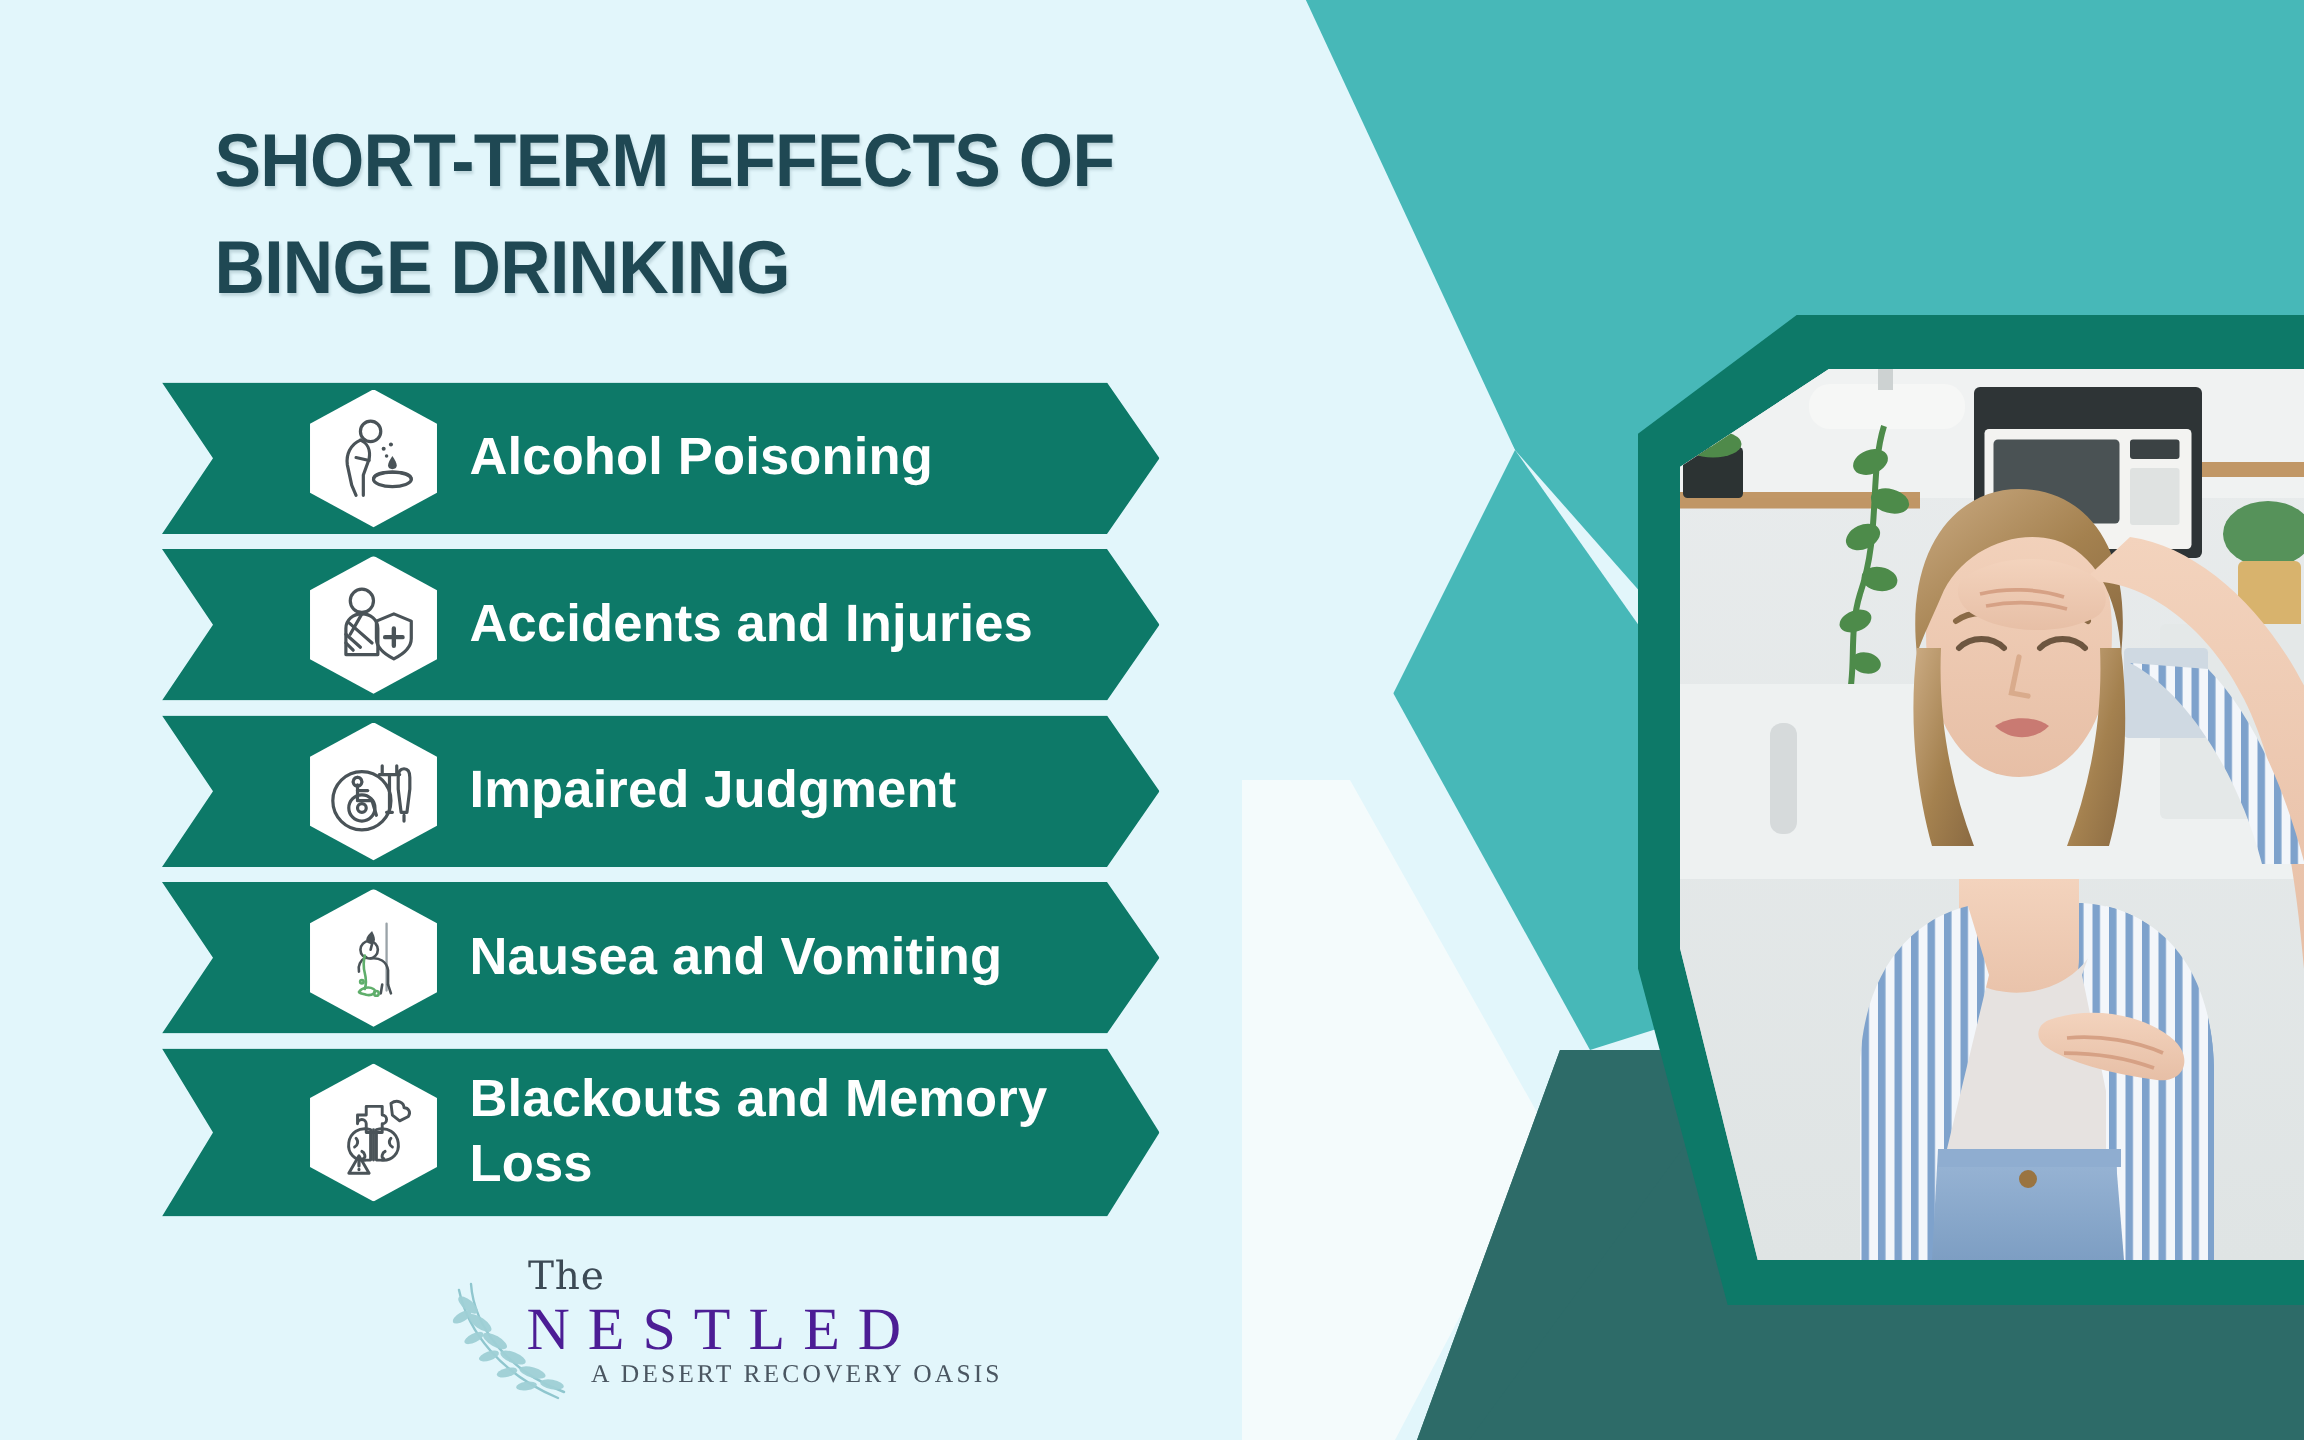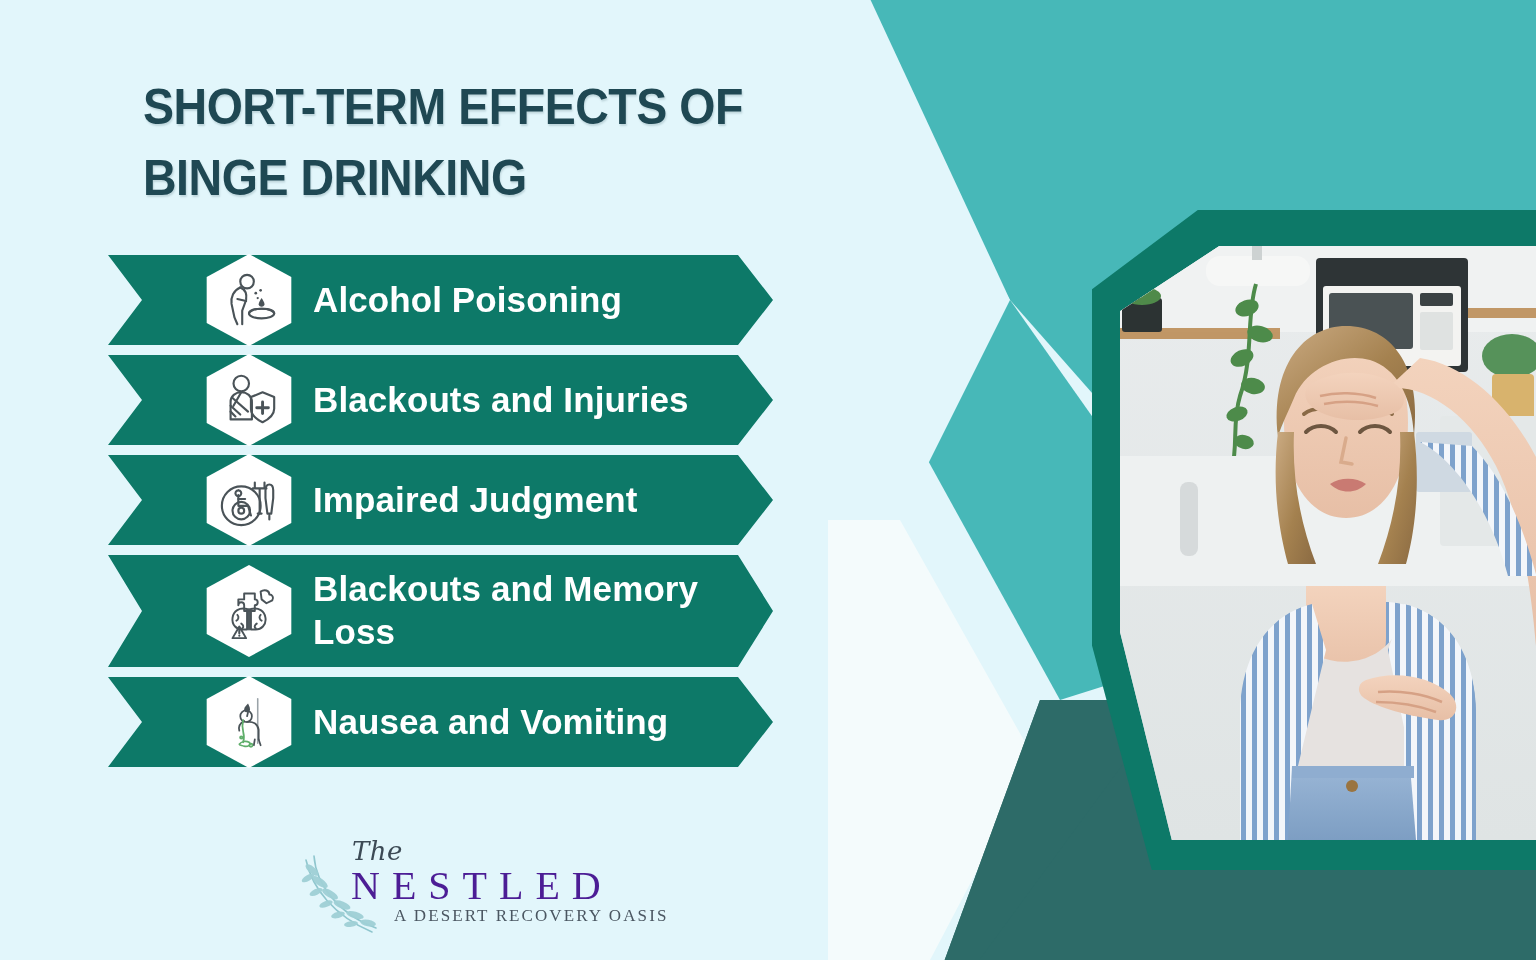--- a/index.html
+++ b/index.html
@@ -53,21 +53,21 @@
     position: absolute;
     left: 108px;
     top: 255px;
     width: 665px;
   }
   .bar-row {
     position: relative;
     width: 665px;
     margin-bottom: 10px;
   }
-  .bar-row.h1 { height: 90px; }
+  .bar-row.h1 { height: 101px; }
   .bar-row.h2 { height: 112px; }
 
   .bar-shape {
     position: absolute;
     inset: 0;
     background: #0d7968;
     -webkit-clip-path: polygon(0 0, 630px 0, 665px 50%, 630px 100%, 0 100%, 34px 50%);
     clip-path: polygon(0 0, 630px 0, 665px 50%, 630px 100%, 0 100%, 34px 50%);
   }
 
@@ -116,21 +116,20 @@
     left: 296px;
     top: 836px;
     width: 280px;
     height: 104px;
   }
   .logo-the {
     position: absolute;
     left: 56px;
     top: 0px;
     font-family: "DejaVu Serif", serif;
-    font-style: italic;
     font-size: 26px;
     color: #3c4a55;
     letter-spacing: 0.5px;
   }
   .logo-name {
     position: absolute;
     left: 55px;
     top: 26px;
     font-family: "Liberation Serif", serif;
     font-size: 40px;
@@ -237,21 +236,21 @@
             <circle cx="24" cy="15" r="8"></circle>
             <path d="M13 52 L13 34 C13 28 18 24 24 24 C30 24 35 28 35 34 L35 52 Z"></path>
             <path d="M15 30 L31 44"></path>
             <path d="M13 38 L23 47"></path>
             <path d="M13 44 L18 49"></path>
             <path d="M24 24 L16 38"></path>
             <path d="M46 24 L58 29 L58 41 C58 48 52 52 46 55 C40 52 34 48 34 41 L34 29 Z"></path>
             <path d="M46 34 L46 46 M40 40 L52 40" stroke-width="3"></path>
           </svg>
         </div>
-        <div class="bar-label">Blackouts and Injuries</div>
+        <div class="bar-label">Accidents and Injuries</div>
       </div>
     </div>
 
     <div class="bar-row h1">
       <div class="bar-shape"></div>
       <div class="bar-content">
         <div class="badge">
           <div class="hexbg"></div>
           <svg width="62" height="62" viewBox="0 0 64 64" fill="none" stroke="#4a5358" stroke-width="2.2" stroke-linecap="round" stroke-linejoin="round">
             <circle cx="24" cy="38" r="20"></circle>
@@ -259,41 +258,20 @@
             <circle cx="24" cy="43" r="3"></circle>
             <path d="M21 22 a3 3 0 1 0 0.01 0"></path>
             <path d="M21 27 L21 38 L31 38"></path>
             <path d="M21 31 L28 31"></path>
             <path d="M31 38 L34 48"></path>
             <path d="M38 14 L38 20 M48 14 L48 20 M36 20 L50 20 M43 20 L43 46 M41 46 L45 46"></path>
             <path d="M53 16 C50 16 49 19 49 22 L49 30 L51 46 M53 16 C56 16 57 19 57 22 L57 30 L55 46 M51 46 L55 46 M53 48 L53 52" stroke-width="2.2"></path>
           </svg>
         </div>
         <div class="bar-label">Impaired Judgment</div>
-      </div>
-    </div>
-
-    <div class="bar-row h2">
-      <div class="bar-shape"></div>
-      <div class="bar-content">
-        <div class="badge">
-          <div class="hexbg"></div>
-          <svg width="62" height="62" viewBox="0 0 64 64" fill="none" stroke="#4a5358" stroke-width="2" stroke-linecap="round" stroke-linejoin="round">
-            <path d="M30 30 C22 28 16 32 15 39 C14 46 19 52 27 51 L30 51 Z"></path>
-            <path d="M34 30 C42 28 48 32 49 39 C50 46 45 52 37 51 L34 51 Z"></path>
-            <path d="M32 30 L32 51"></path>
-            <path d="M20 36 C22 38 21 41 19 42 M24 45 C26 46 27 49 25 50"></path>
-            <path d="M44 36 C42 38 43 41 45 42 M40 45 C38 46 37 49 39 50"></path>
-            <path d="M27 14 L38 14 L38 20 a3 3 0 0 1 0 6 L38 32 L27 32 L27 26 a3 3 0 0 0 -6 0 L21 20 L27 20 Z"></path>
-            <path d="M44 12 C48 9 53 11 53 15 C56 15 58 18 56 21 L50 24 L45 20 Z"></path>
-            <path d="M22 48 L29 60 L15 60 Z"></path>
-            <path d="M22 52 L22 55 M22 57.4 L22 57.5" stroke-width="2.2"></path>
-          </svg>
-        </div>
-        <div class="bar-label">Blackouts and Memory Loss</div>
       </div>
     </div>
 
     <div class="bar-row h1">
       <div class="bar-shape"></div>
       <div class="bar-content">
         <div class="badge">
           <div class="hexbg"></div>
           <svg width="62" height="62" viewBox="0 0 64 64" fill="none" stroke="#4a5358" stroke-width="1.8" stroke-linecap="round" stroke-linejoin="round">
             <path d="M41 8 L41 54" stroke="#9aa3a8" stroke-width="1.6"></path>
@@ -303,20 +281,41 @@
             <path d="M42 50 L44 56 M38 50 L37 56"></path>
             <path d="M31 13 C29 15 27 17 27 19 C27 21 28.5 22 30 22 C31.5 22 33 21 33 19 C33 17 32 15 31 13 Z" fill="#4a5358" stroke="none"></path>
             <path d="M31 22 L30 26" stroke="#4a5358"></path>
             <path d="M26 30 C25 34 25 38 26 42 C27 46 27 50 26 53" stroke="#5fae6b"></path>
             <path d="M22 55 C24 52 29 51 32 53 C35 55 31 58 27 57 C24 56 22 56 22 55 Z" stroke="#5fae6b"></path>
             <circle cx="34" cy="56" r="1.6" stroke="#5fae6b"></circle>
             <circle cx="24" cy="48" r="1.2" stroke="#5fae6b"></circle>
           </svg>
         </div>
         <div class="bar-label">Nausea and Vomiting</div>
+      </div>
+    </div>
+
+    <div class="bar-row h2">
+      <div class="bar-shape"></div>
+      <div class="bar-content">
+        <div class="badge">
+          <div class="hexbg"></div>
+          <svg width="62" height="62" viewBox="0 0 64 64" fill="none" stroke="#4a5358" stroke-width="2" stroke-linecap="round" stroke-linejoin="round">
+            <path d="M30 30 C22 28 16 32 15 39 C14 46 19 52 27 51 L30 51 Z"></path>
+            <path d="M34 30 C42 28 48 32 49 39 C50 46 45 52 37 51 L34 51 Z"></path>
+            <path d="M32 30 L32 51"></path>
+            <path d="M20 36 C22 38 21 41 19 42 M24 45 C26 46 27 49 25 50"></path>
+            <path d="M44 36 C42 38 43 41 45 42 M40 45 C38 46 37 49 39 50"></path>
+            <path d="M27 14 L38 14 L38 20 a3 3 0 0 1 0 6 L38 32 L27 32 L27 26 a3 3 0 0 0 -6 0 L21 20 L27 20 Z"></path>
+            <path d="M44 12 C48 9 53 11 53 15 C56 15 58 18 56 21 L50 24 L45 20 Z"></path>
+            <path d="M22 48 L29 60 L15 60 Z"></path>
+            <path d="M22 52 L22 55 M22 57.4 L22 57.5" stroke-width="2.2"></path>
+          </svg>
+        </div>
+        <div class="bar-label">Blackouts and Memory Loss</div>
       </div>
     </div>
 
   </div>
 
   <div class="logo">
     <svg class="logo-branch" width="150" height="104" viewBox="0 0 150 104" fill="none">
       <g stroke="#8fc6ce" stroke-width="1.6" fill="none" stroke-linecap="round">
         <path d="M16 16 C22 44 44 72 82 88"></path>
         <path d="M24 12 C26 40 48 70 86 84"></path>

